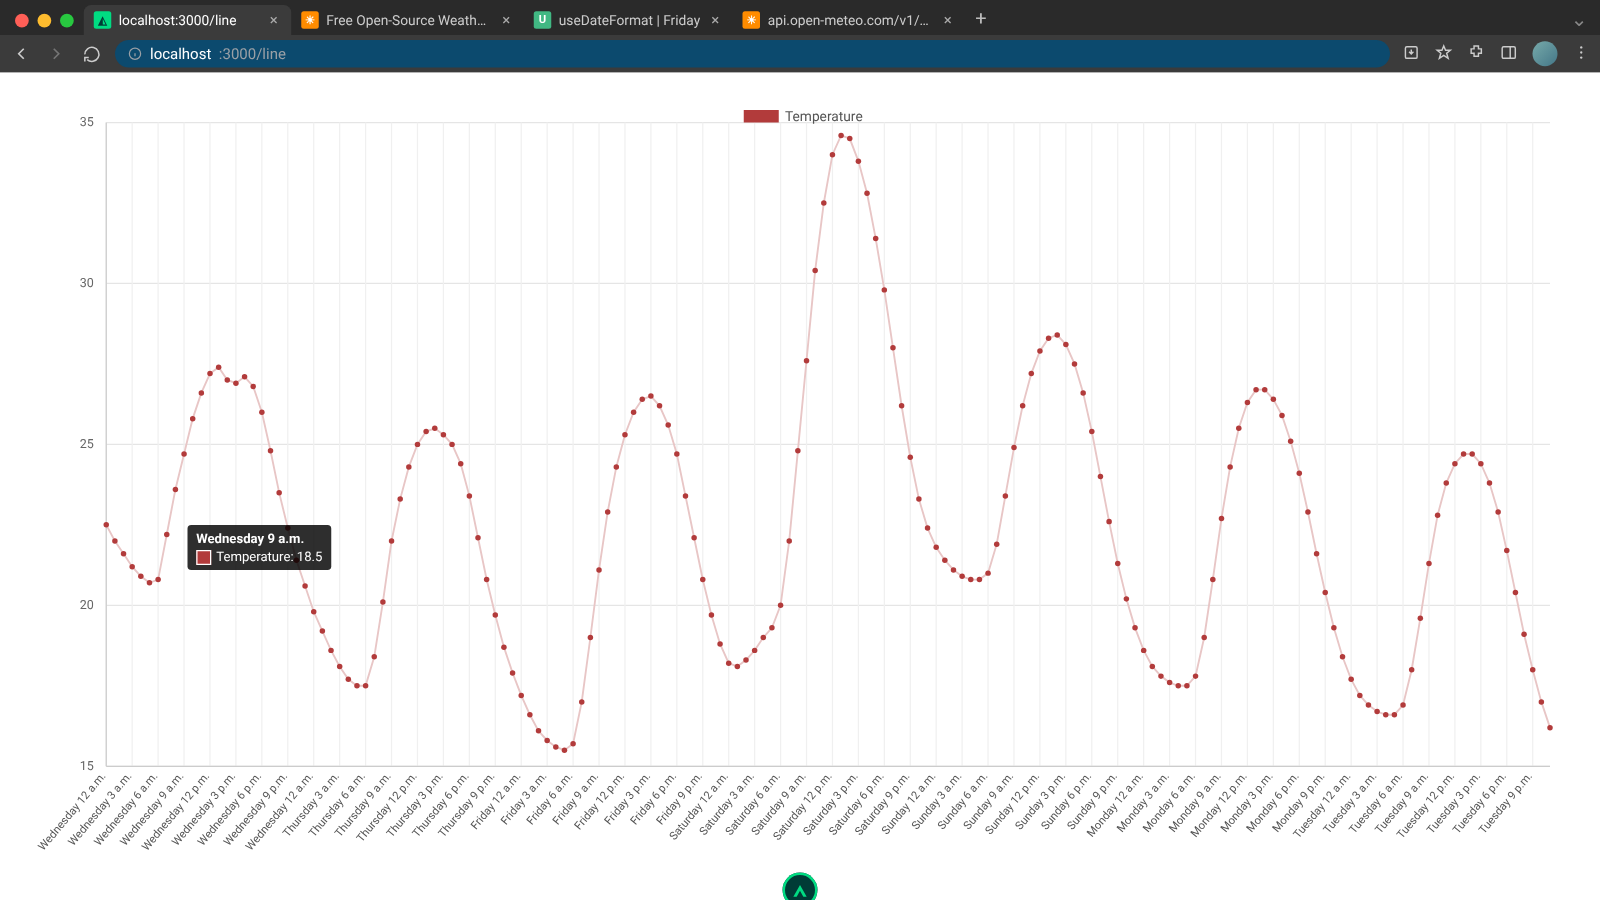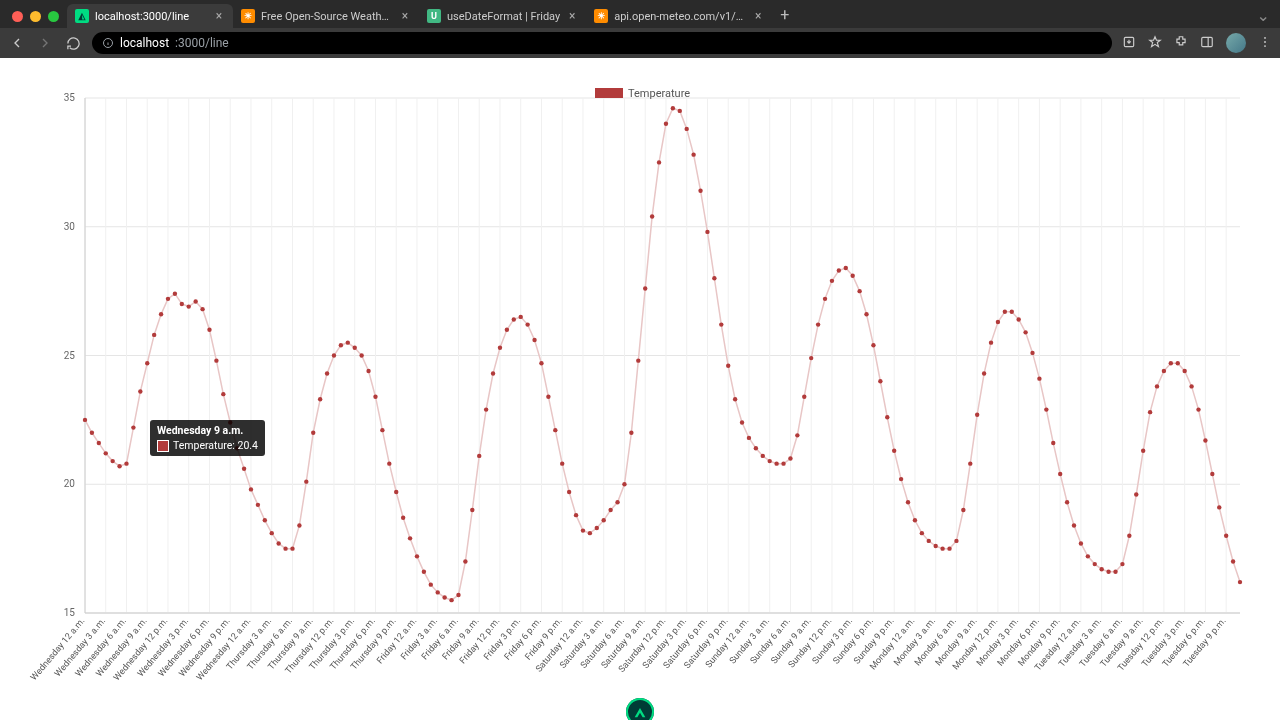--- a/index.html
+++ b/index.html
@@ -10,21 +10,21 @@
   .t{width:11px;height:11px;border-radius:50%}
   .t.r{background:#ff5f57}.t.y{background:#febc2e}.t.g{background:#28c840}
   .tab{height:24px;display:flex;align-items:center;gap:6px;padding:0 8px;font-size:11px;max-width:170px;min-width:150px;border-radius:6px 6px 0 0;position:relative;color:#ccc}
   .tab.active{background:#3b3b3b;color:#fff}
   .tab .fav{width:14px;height:14px;border-radius:2px;flex:0 0 14px;display:flex;align-items:center;justify-content:center;font-size:9px;font-weight:700}
   .tab .title{white-space:nowrap;overflow:hidden;text-overflow:ellipsis;flex:1}
   .tab .close{width:12px;height:12px;flex:0 0 12px;color:#aaa;font-size:12px;line-height:12px;text-align:center}
   .newtab{color:#bbb;font-size:16px;padding:0 8px 4px;cursor:pointer}
   .toolbar{height:30px;background:#3b3b3b;display:flex;align-items:center;padding:0 8px;gap:10px}
   .navbtn{width:18px;height:18px;color:#ccc;display:flex;align-items:center;justify-content:center}
-  .omnibox{flex:1;height:22px;background:#000000;border-radius:12px;display:flex;align-items:center;padding:0 10px;gap:6px;font-size:12px;color:#ccc}
+  .omnibox{flex:1;height:22px;background:#0c4a6e;border-radius:12px;display:flex;align-items:center;padding:0 10px;gap:6px;font-size:12px;color:#ccc}
   .omni-icon{width:12px;height:12px;color:#9aa0a6}
   .right-icons{display:flex;align-items:center;gap:12px;color:#ccc}
   .avatar{width:20px;height:20px;border-radius:50%;background:linear-gradient(135deg,#7aa,#478)}
   
   .page{position:relative;width:1280px;height:662px;background:#fff}
   #chart{position:absolute;left:0;top:30px;width:1280px;height:620px}
   .tooltip{position:absolute;background:rgba(0,0,0,.82);color:#fff;font-size:10.5px;padding:4px 7px;border-radius:3px;pointer-events:none;white-space:nowrap}
   .tooltip .hdr{font-weight:700;margin-bottom:2px}
   .tooltip .row{display:flex;align-items:center;gap:4px}
   .tooltip .sw{width:10px;height:10px;background:#b23b3b;border:1px solid #fff}
@@ -413,21 +413,21 @@
       <text x="0" y="0" font-size="9" fill="#555" text-anchor="end" transform="translate(1226.1676646706587,533) rotate(-50)">Tuesday 9 p.m.</text>
       <g>
         <rect x="595" y="0" width="28" height="10" fill="#b23b3b"></rect>
         <text x="628" y="9" font-size="11" fill="#555">Temperature</text>
       </g>
     </svg>
   <div class="tooltip" id="tt" style="left: 150px; top: 362px;">
     <div class="hdr">Wednesday 9 a.m.</div>
     <div class="row">
       <span class="sw"></span>
-      <span><span>Temperature</span>: <span>20.4</span></span>
+      <span><span>Temperature</span>: <span>18.5</span></span>
     </div>
   </div>
   <div class="devbadge">
     <svg width="16" height="16" viewBox="0 0 24 24" fill="currentColor">
         <path d="M4 20L12 6l8 14h-4l-4-7-4 7z"></path>
       </svg>
   </div>
 </div>
 
 </body></html>

